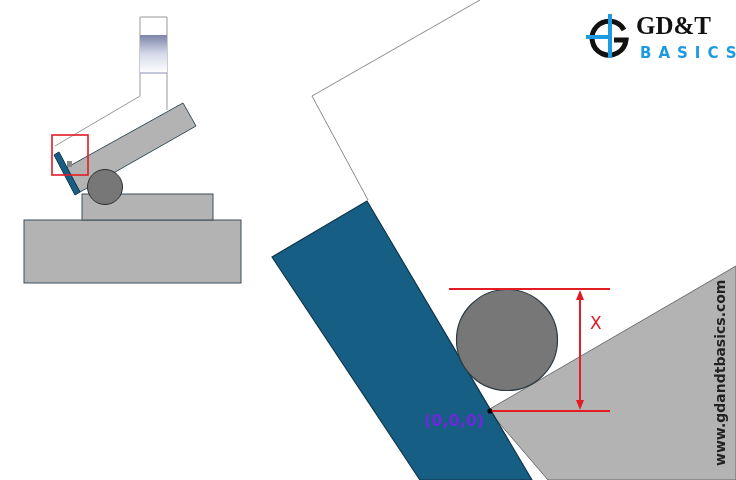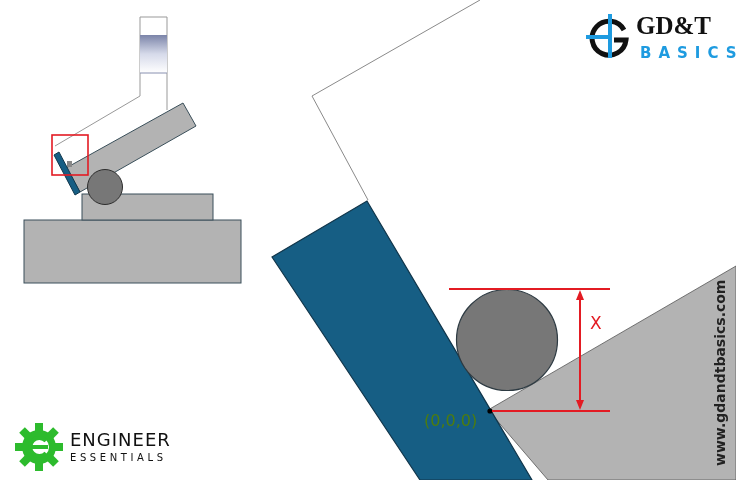--- a/index.html
+++ b/index.html
@@ -1,18 +1,18 @@
 <!DOCTYPE html>
 <html><head>
   <meta charset="utf-8">
   <style>
     html, body { margin: 0; padding: 0; background: #ffffff; }
     .stage { position: relative; width: 736px; height: 480px; overflow: hidden; background: #ffffff; font-family: "DejaVu Sans", sans-serif; }
     svg.diagram { position: absolute; left: 0; top: 0; width: 736px; height: 480px; }
-    .origin-label { position: absolute; left: 424px; top: 411px; color: #4d7c0f; font-family: "DejaVu Sans", sans-serif; font-weight: normal; font-size: 16px; letter-spacing: 0px; }
+    .origin-label { position: absolute; left: 424px; top: 411px; color: #6d28d9; font-family: "DejaVu Sans", sans-serif; font-weight: bold; font-size: 16px; letter-spacing: 0px; }
     .x-label { position: absolute; left: 590px; top: 313px; color: #e31b23; font-family: "DejaVu Sans", sans-serif; font-size: 17px; }
     .watermark { position: absolute; left: 712px; top: 466px; transform-origin: 0 0; transform: rotate(-90deg); color: #222222; font-family: "DejaVu Sans", sans-serif; font-weight: bold; font-size: 14px; white-space: nowrap; }
     .gdt-logo { position: absolute; left: 586px; top: 12px; width: 140px; height: 48px; }
     .gdt-title { position: absolute; left: 50px; top: 0px; font-family: Liberation Serif, serif; font-weight: bold; font-size: 25px; color: #111111; letter-spacing: 0px; }
     .gdt-sub { position: absolute; left: 54px; top: 32px; font-family: "DejaVu Sans", sans-serif; font-size: 15px; color: #1e9be0; letter-spacing: 7px; font-weight: bold; }
     .ee-logo { position: absolute; left: 14px; top: 422px; width: 180px; height: 50px; }
     .ee-title { position: absolute; left: 56px; top: 7px; font-family: "DejaVu Sans", sans-serif; font-size: 18px; color: #111111; letter-spacing: 1px; }
     .ee-sub { position: absolute; left: 56px; top: 30px; font-family: "DejaVu Sans", sans-serif; font-size: 10px; color: #111111; letter-spacing: 3.6px; }
   </style>
 </head>
@@ -78,33 +78,13 @@
   <div class="gdt-logo">
     <svg width="48" height="48" viewBox="0 0 48 48" style="position:absolute;left:0;top:0;">
       <path d="M38 18 A17 17 0 1 0 40 28 L28 28" fill="none" stroke="#111" stroke-width="5"></path>
       <line x1="24" y1="2" x2="24" y2="46" stroke="#1e9be0" stroke-width="4"></line>
       <line x1="0" y1="25" x2="22" y2="25" stroke="#1e9be0" stroke-width="4"></line>
     </svg>
     <div class="gdt-title">GD&amp;T</div>
     <div class="gdt-sub">BASICS</div>
   </div>
 
-  <div class="ee-logo">
-    <svg width="50" height="50" viewBox="0 0 50 50" style="position:absolute;left:0;top:0;">
-      <g fill="#2dbb2d">
-        <circle cx="25" cy="25" r="17"></circle>
-        <rect x="21" y="1" width="8" height="10"></rect>
-        <rect x="21" y="39" width="8" height="10"></rect>
-        <rect x="1" y="21" width="10" height="8"></rect>
-        <rect x="39" y="21" width="10" height="8"></rect>
-        <rect x="21" y="1" width="8" height="10" transform="rotate(45 25 25)"></rect>
-        <rect x="21" y="39" width="8" height="10" transform="rotate(45 25 25)"></rect>
-        <rect x="1" y="21" width="10" height="8" transform="rotate(45 25 25)"></rect>
-        <rect x="39" y="21" width="10" height="8" transform="rotate(45 25 25)"></rect>
-      </g>
-      <circle cx="25" cy="25" r="10" fill="#ffffff"></circle>
-      <path d="M32 19 A9 9 0 1 0 32 31" fill="none" stroke="#2dbb2d" stroke-width="4"></path>
-      <rect x="18" y="23" width="16" height="4" fill="#2dbb2d"></rect>
-    </svg>
-    <div class="ee-title">ENGINEER</div>
-    <div class="ee-sub">ESSENTIALS</div>
-  </div>
 </div>
 
 </body></html>

